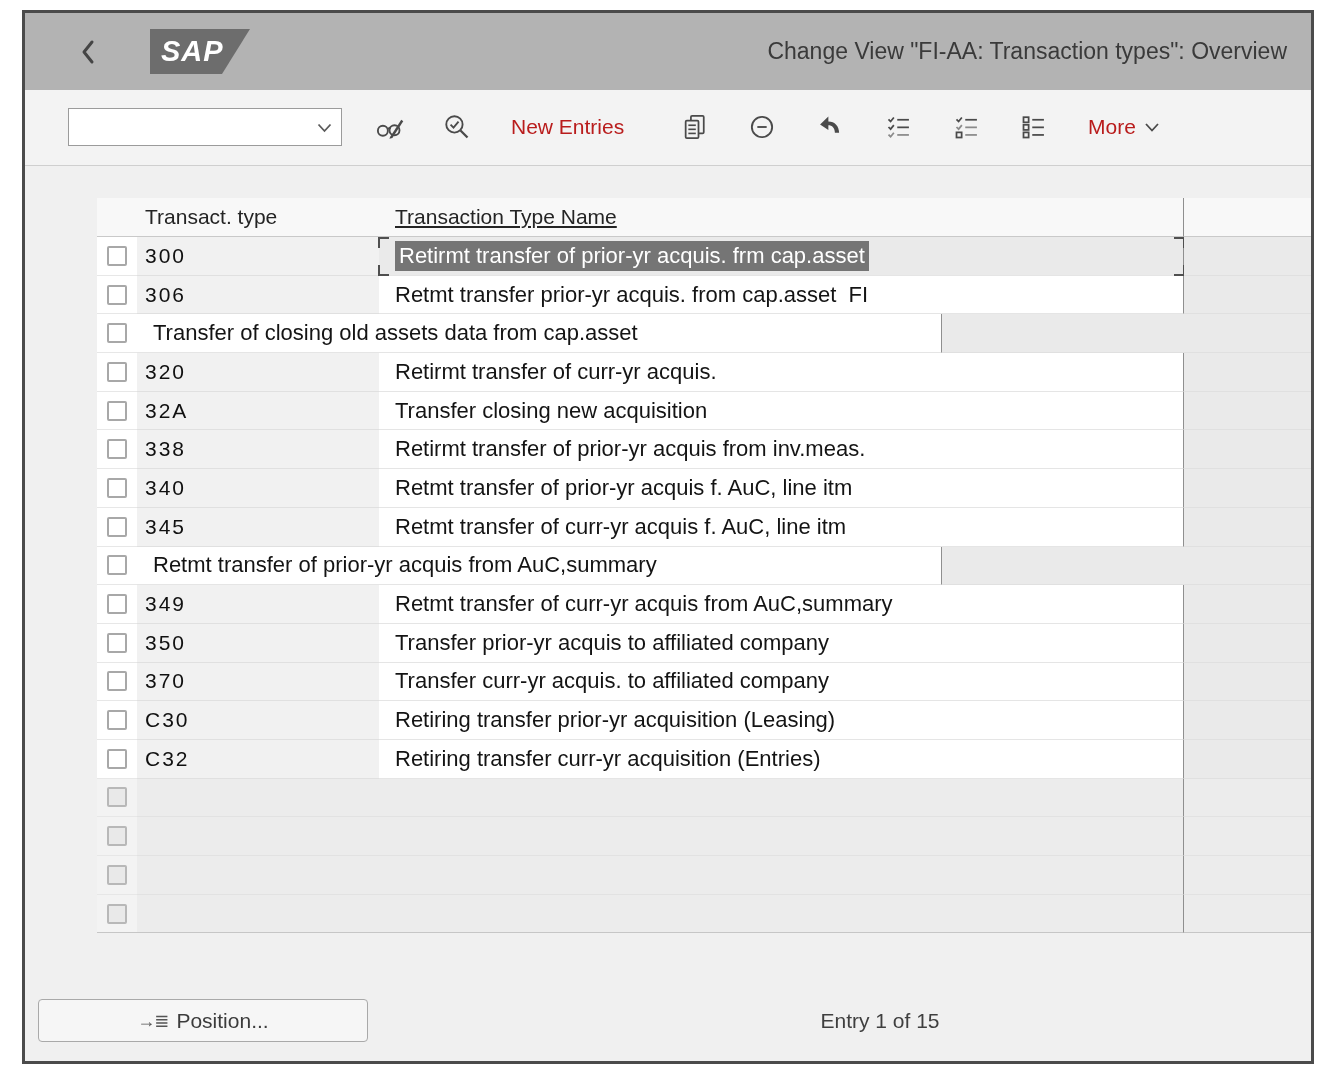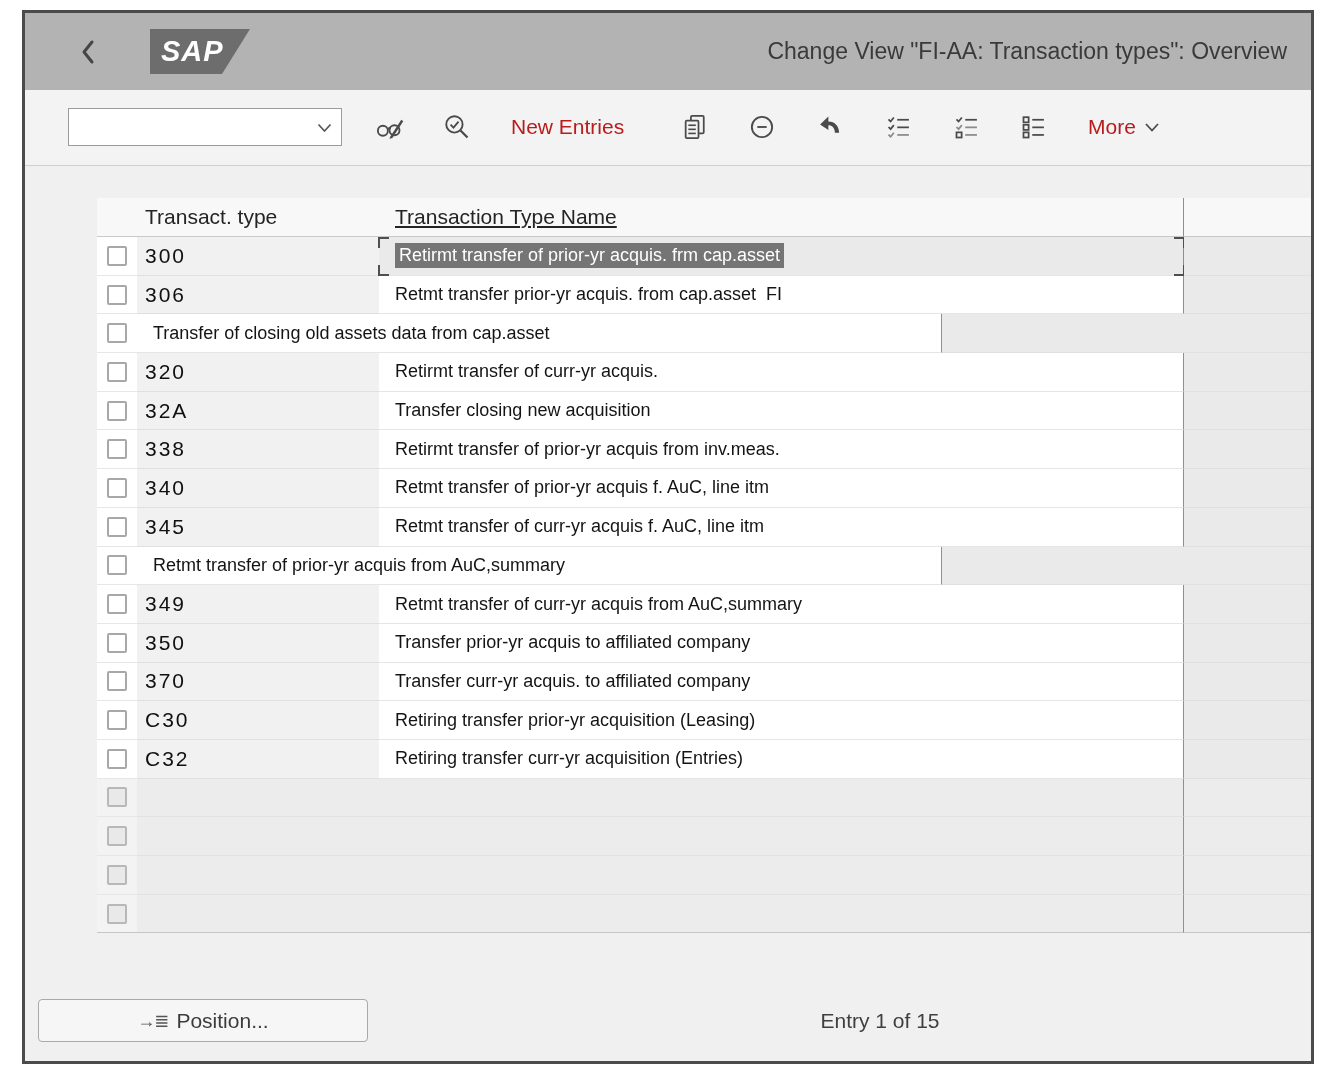--- a/index.html
+++ b/index.html
@@ -33,21 +33,21 @@
   .trow{display:flex;height:38.7px;box-sizing:border-box;}
   .cell{box-sizing:border-box;position:relative;display:flex;align-items:center;}
   .c-check{width:40px;background:#fff;border-bottom:1px solid #e7e7e7;justify-content:center;}
   .c-type{width:242px;background:#f1f1f1;border-bottom:1px solid #e0e0e0;padding-left:8px;}
   .c-name{width:805px;background:#fff;border-bottom:1px solid #e5e5e5;border-right:1px solid var(--col-divider,#8f8f8f);padding-left:16px;}
   .c-fill{flex:1;background:#eaeaea;border-bottom:1px solid #e0e0e0;}
   .thead{height:39px;}
   .thead .cell{background:#f8f8f8;border-bottom:1px solid #c9c9c9;color:#242424;font-size:21px;}
   .thead .c-name{border-right:1px solid var(--col-divider,#8f8f8f);text-decoration:underline;}
   .code{font-size:21px;letter-spacing:2px;color:#101010;}
-  .hl{font-size:18px;color:#141414;white-space:pre;}
+  .hl{font-size:22px;color:#141414;white-space:pre;}
   .cb{width:20px;height:20px;background:#fff;border:2px solid #a8a8a8;border-radius:2px;box-sizing:border-box;cursor:pointer;}
   .selected .c-name{background:#eaeaea;}
   .selected .hl{background:var(--sel-bg,#757575);color:var(--sel-fg,#ffffff);padding:2px 4px;}
   .cr{display:none;position:absolute;width:9px;height:9px;}
   .selected .cr{display:block;}
   .cr.tl{left:-1px;top:0;border-left:2px solid #4f4f4f;border-top:2px solid #4f4f4f;}
   .cr.tr{right:-2px;top:0;border-right:2px solid #4f4f4f;border-top:2px solid #4f4f4f;}
   .cr.bl{left:-1px;bottom:-1px;border-left:2px solid #4f4f4f;border-bottom:2px solid #4f4f4f;}
   .cr.br{right:-2px;bottom:-1px;border-right:2px solid #4f4f4f;border-bottom:2px solid #4f4f4f;}
   .empty .c-type,.empty .c-name,.empty .c-fill{background:#ececec;border-bottom:1px solid #e2e2e2;}

